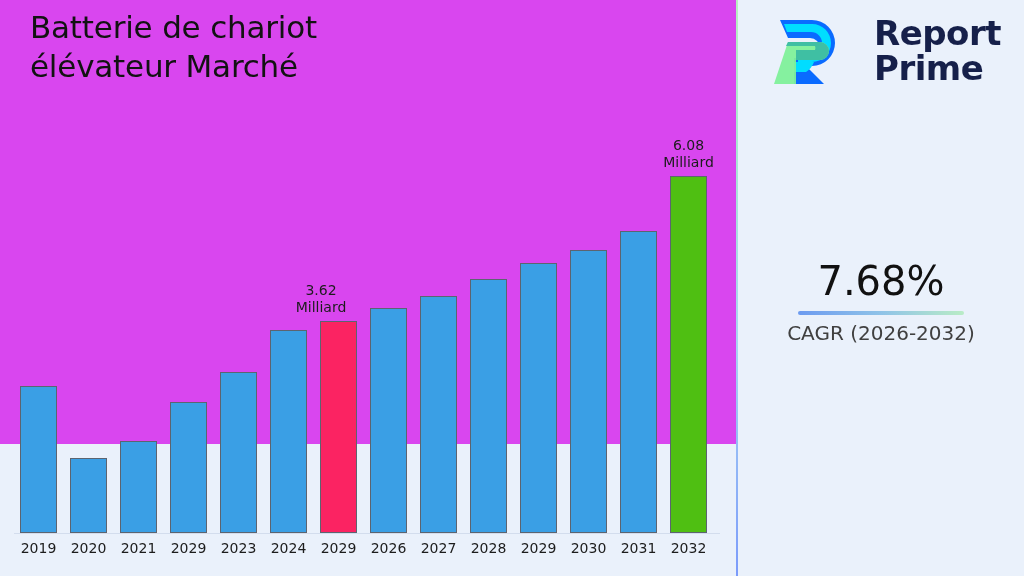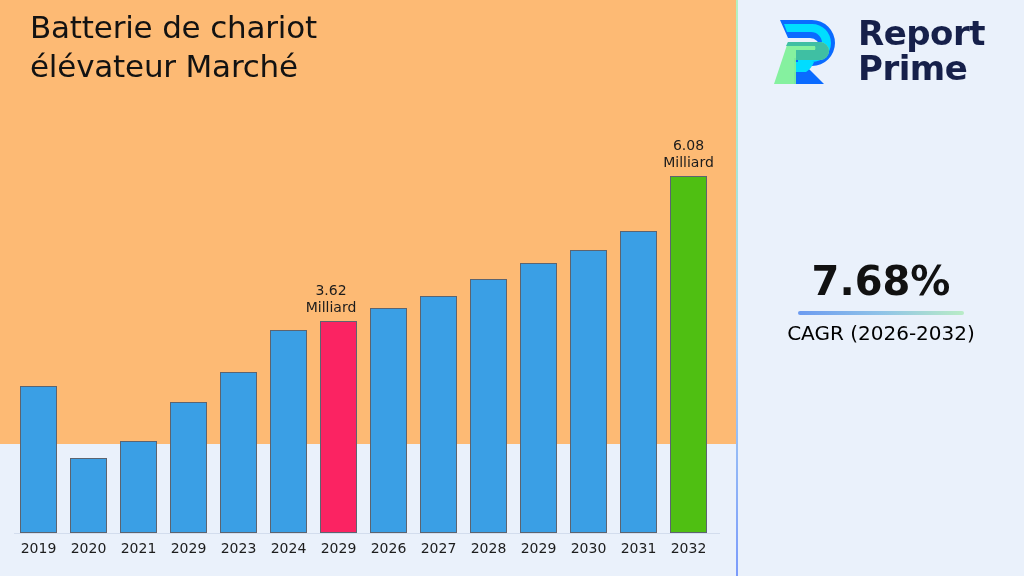--- a/index.html
+++ b/index.html
@@ -19,21 +19,21 @@
     inset: 0;
     display: flex;
   }
 
   
   .left-panel {
     position: relative;
     width: 738px;
     height: 444px;
     flex: 0 0 738px;
-    background: #fdba74;
+    background: #d946ef;
   }
   .chart-title {
     position: absolute;
     left: 30px;
     top: 8px;
     width: 520px;
     font-size: 31px;
     line-height: 39px;
     color: #121212;
     font-weight: 400;
@@ -101,21 +101,21 @@
     flex: 1 1 auto;
     height: 576px;
     background: #eaf1fb;
   }
   .logo-wrap {
     position: absolute;
     left: 28px;
     top: 12px;
     display: flex;
     align-items: center;
-    gap: 14px;
+    gap: 30px;
   }
   .logo-mark {
     width: 78px;
     height: 78px;
     flex: 0 0 78px;
   }
   .logo-text {
     font-size: 34px;
     line-height: 35px;
     font-weight: bold;
@@ -128,33 +128,33 @@
     position: absolute;
     left: 0;
     top: 258px;
     width: 286px;
     text-align: center;
   }
   .cagr-value {
     font-size: 40px;
     line-height: 46px;
     color: #111111;
-    font-weight: 700;
+    font-weight: 400;
   }
   .cagr-rule {
     width: 166px;
     height: 4px;
     margin: 7px auto 6px auto;
     background: linear-gradient(to right, #6c9bf0 0%, #8fc3e8 50%, #b9ecc6 100%);
     border-radius: 2px;
   }
   .cagr-label {
     font-size: 20px;
     line-height: 24px;
-    color: #000000;
+    color: #404040;
   }
 </style>
 </head>
 <body>
 
 <div id="root">
 
   <div class="left-panel">
 
     <div class="chart-title">Batterie de chariot
@@ -172,21 +172,21 @@
           <div class="bar pink" style="left: 320px; height: 212px;"></div>
           <div class="bar blue" style="left: 370px; height: 225px;"></div>
           <div class="bar blue" style="left: 420px; height: 237px;"></div>
           <div class="bar blue" style="left: 470px; height: 254px;"></div>
           <div class="bar blue" style="left: 520px; height: 270px;"></div>
           <div class="bar blue" style="left: 570px; height: 283px;"></div>
           <div class="bar blue" style="left: 620px; height: 302px;"></div>
           <div class="bar green" style="left: 670px; height: 357px;"></div>
         </div>
       <div id="labels-layer">
-          <div class="bar-value" style="left: 276px; top: 282px;">3.62
+          <div class="bar-value" style="left: 266px; top: 282px;">3.62
 Milliard</div>
           <div class="bar-value" style="left: 633.5px; top: 137px;">6.08
 Milliard</div>
         </div>
       <div id="ticks-layer">
           <div class="tick-label" style="left: 8.5px;">2019</div>
           <div class="tick-label" style="left: 58.5px;">2020</div>
           <div class="tick-label" style="left: 108.5px;">2021</div>
           <div class="tick-label" style="left: 158.5px;">2029</div>
           <div class="tick-label" style="left: 208.5px;">2023</div>

